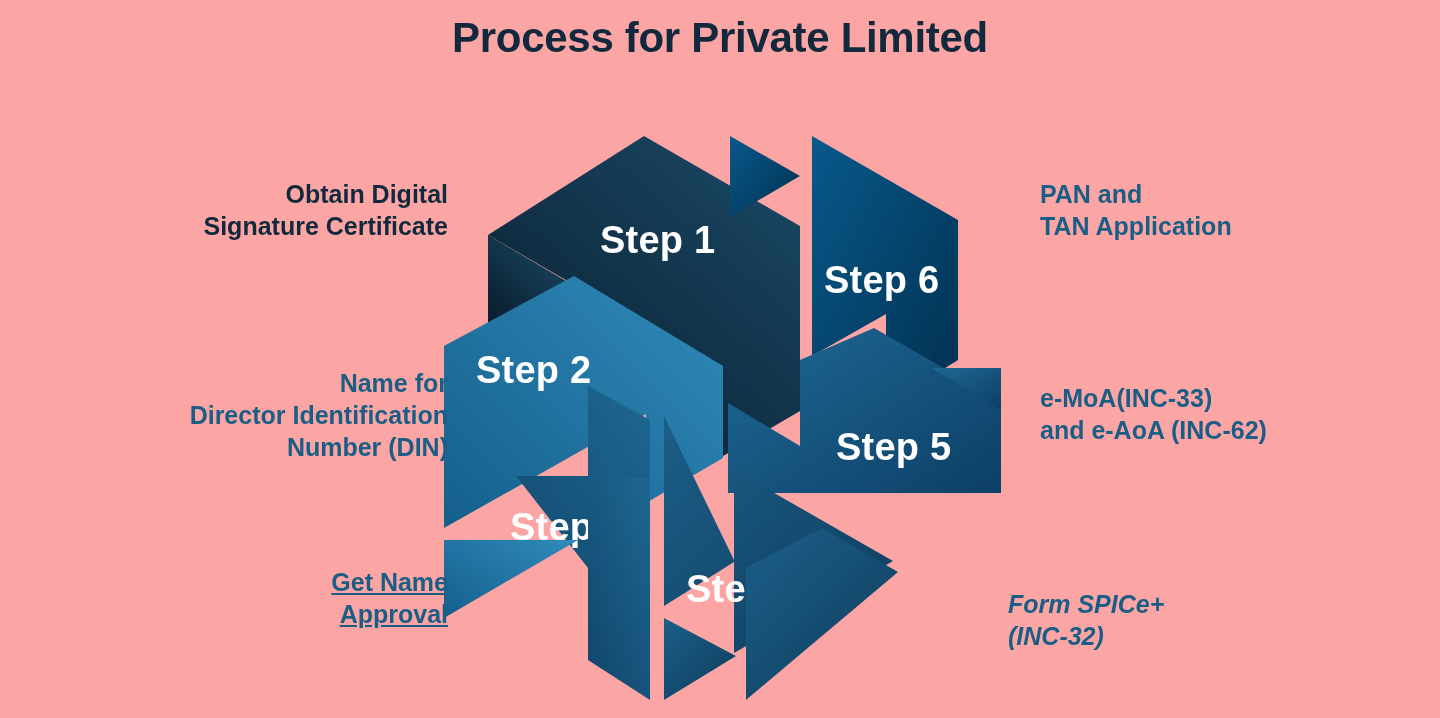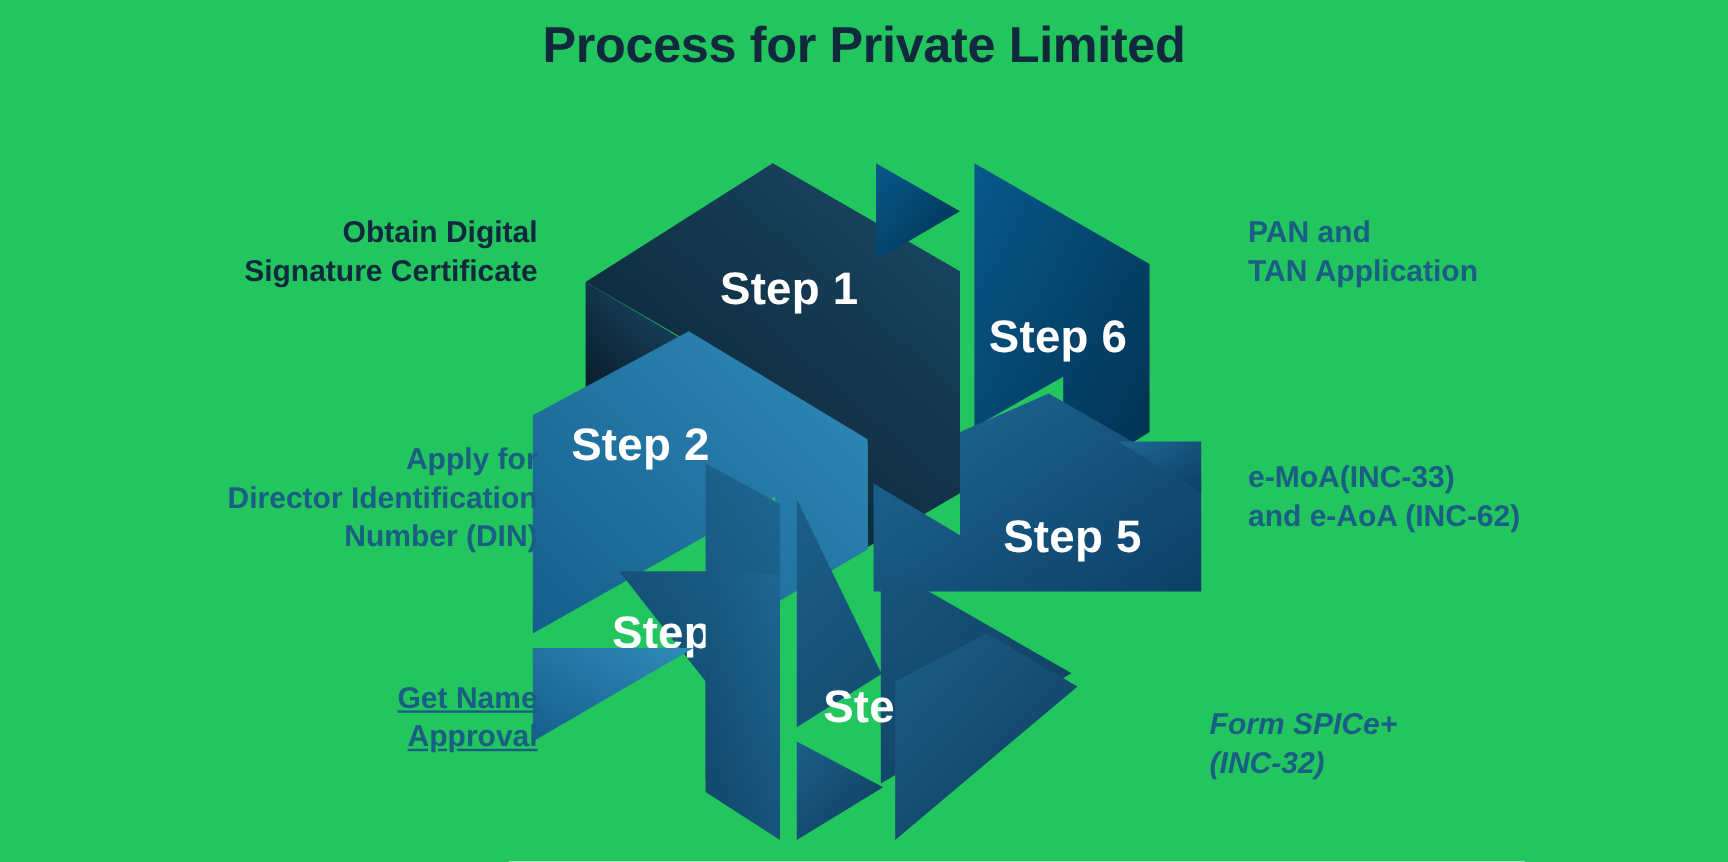--- a/index.html
+++ b/index.html
@@ -5,21 +5,21 @@
   * { margin:0; padding:0; box-sizing:border-box; }
   html, body {
     width:1440px; height:718px;
     background:#ffffff;
     font-family:"Liberation Sans", sans-serif;
     overflow:hidden;
   }
   #infographic {
     position:relative;
     width:1440px; height:718px;
-    background:#22c55e;
+    background:#fca5a5;
   }
   
   #title {
     position:absolute;
     left:0; top:10px;
     width:1440px;
     text-align:center;
     color:#12293d;
     font-size:42px;
     font-weight:bold;
@@ -153,21 +153,21 @@
       <path d="M 160 350 L 222 350 L 222 572 L 160 532 Z" fill="url(#g3)"></path>
     </g>
 
     <g>
       <path d="M 16 412 L 150 412 L 16 490 Z" fill="url(#g2)"></path>
     </g>
   </svg>
 
   <div id="cap-1" class="caption dark left">Obtain Digital
 Signature Certificate</div>
-  <div id="cap-2" class="caption teal left">Apply for
+  <div id="cap-2" class="caption teal left">Name for
 Director Identification
 Number (DIN)</div>
   <div id="cap-3" class="caption teal left">Get Name
 Approval</div>
   <div id="cap-4" class="caption teal right">Form SPICe+
 (INC-32)</div>
   <div id="cap-5" class="caption teal right">e-MoA(INC-33)
 and e-AoA (INC-62)</div>
   <div id="cap-6" class="caption teal right">PAN and
 TAN Application</div>

